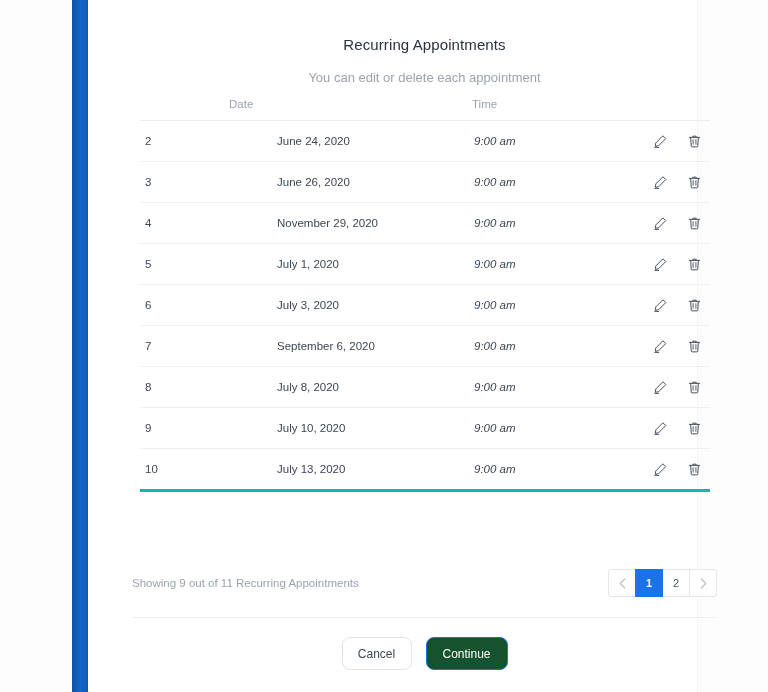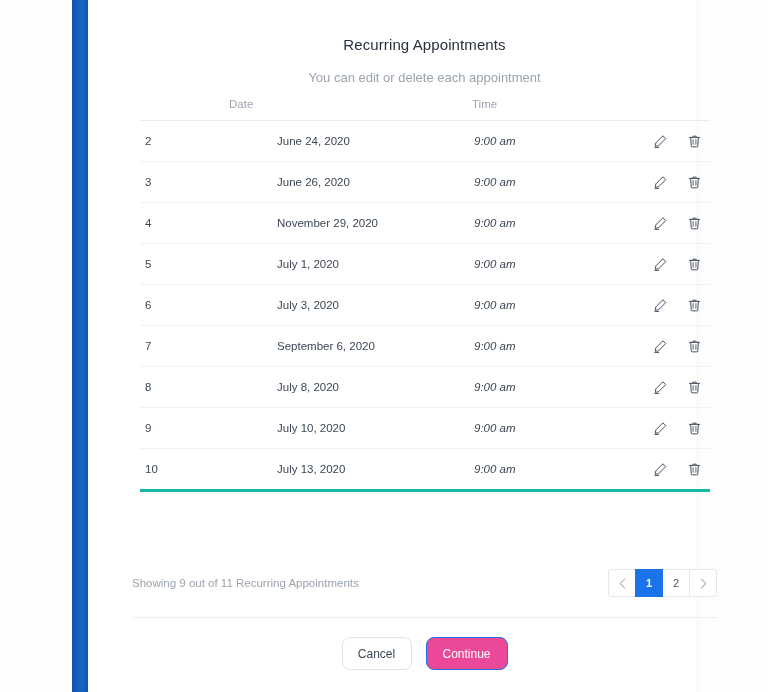--- a/index.html
+++ b/index.html
@@ -228,21 +228,21 @@
     box-sizing: border-box;
   }
   .btn-cancel {
     width: 70px;
     background: #ffffff;
     border: 1px solid #dfe3e8;
     color: #3b4654;
   }
   .btn-continue {
     width: 82px;
-    background: #ec4899;
+    background: #14532d;
     border: 1px solid #1a73e8;
     color: #ffffff;
   }
 </style>
 </head>
 <body>
 
 <div id="page">
 
   <div id="rail"></div>

